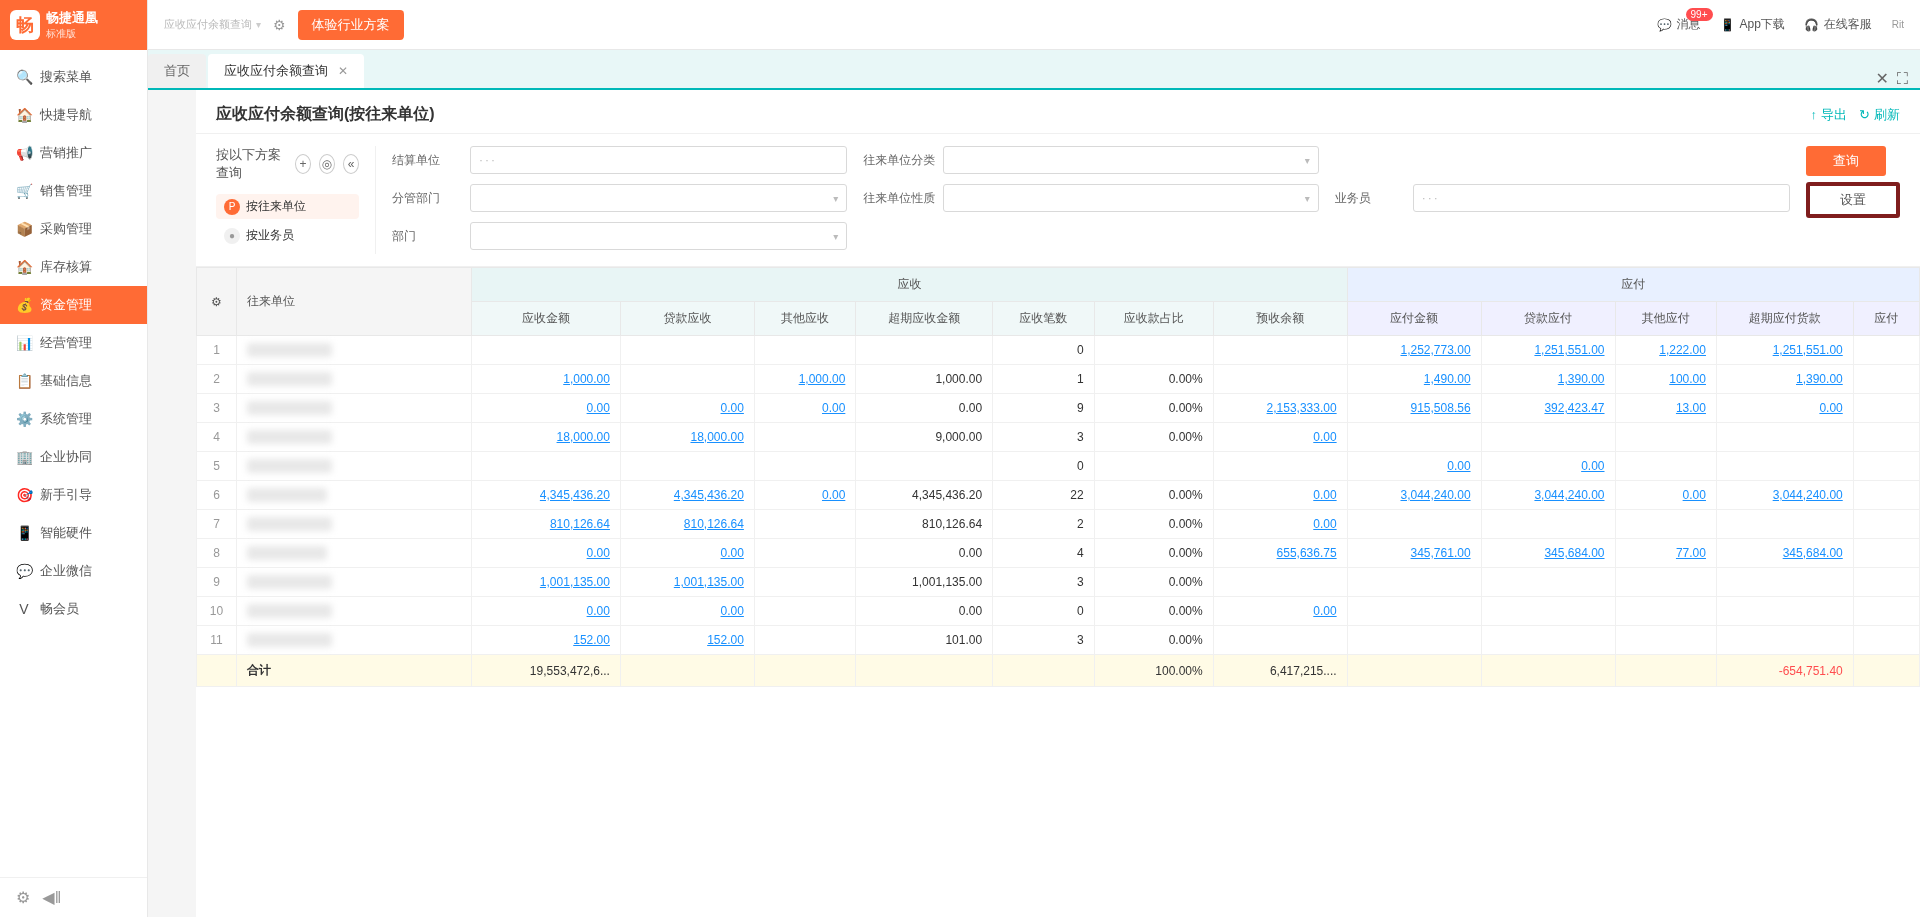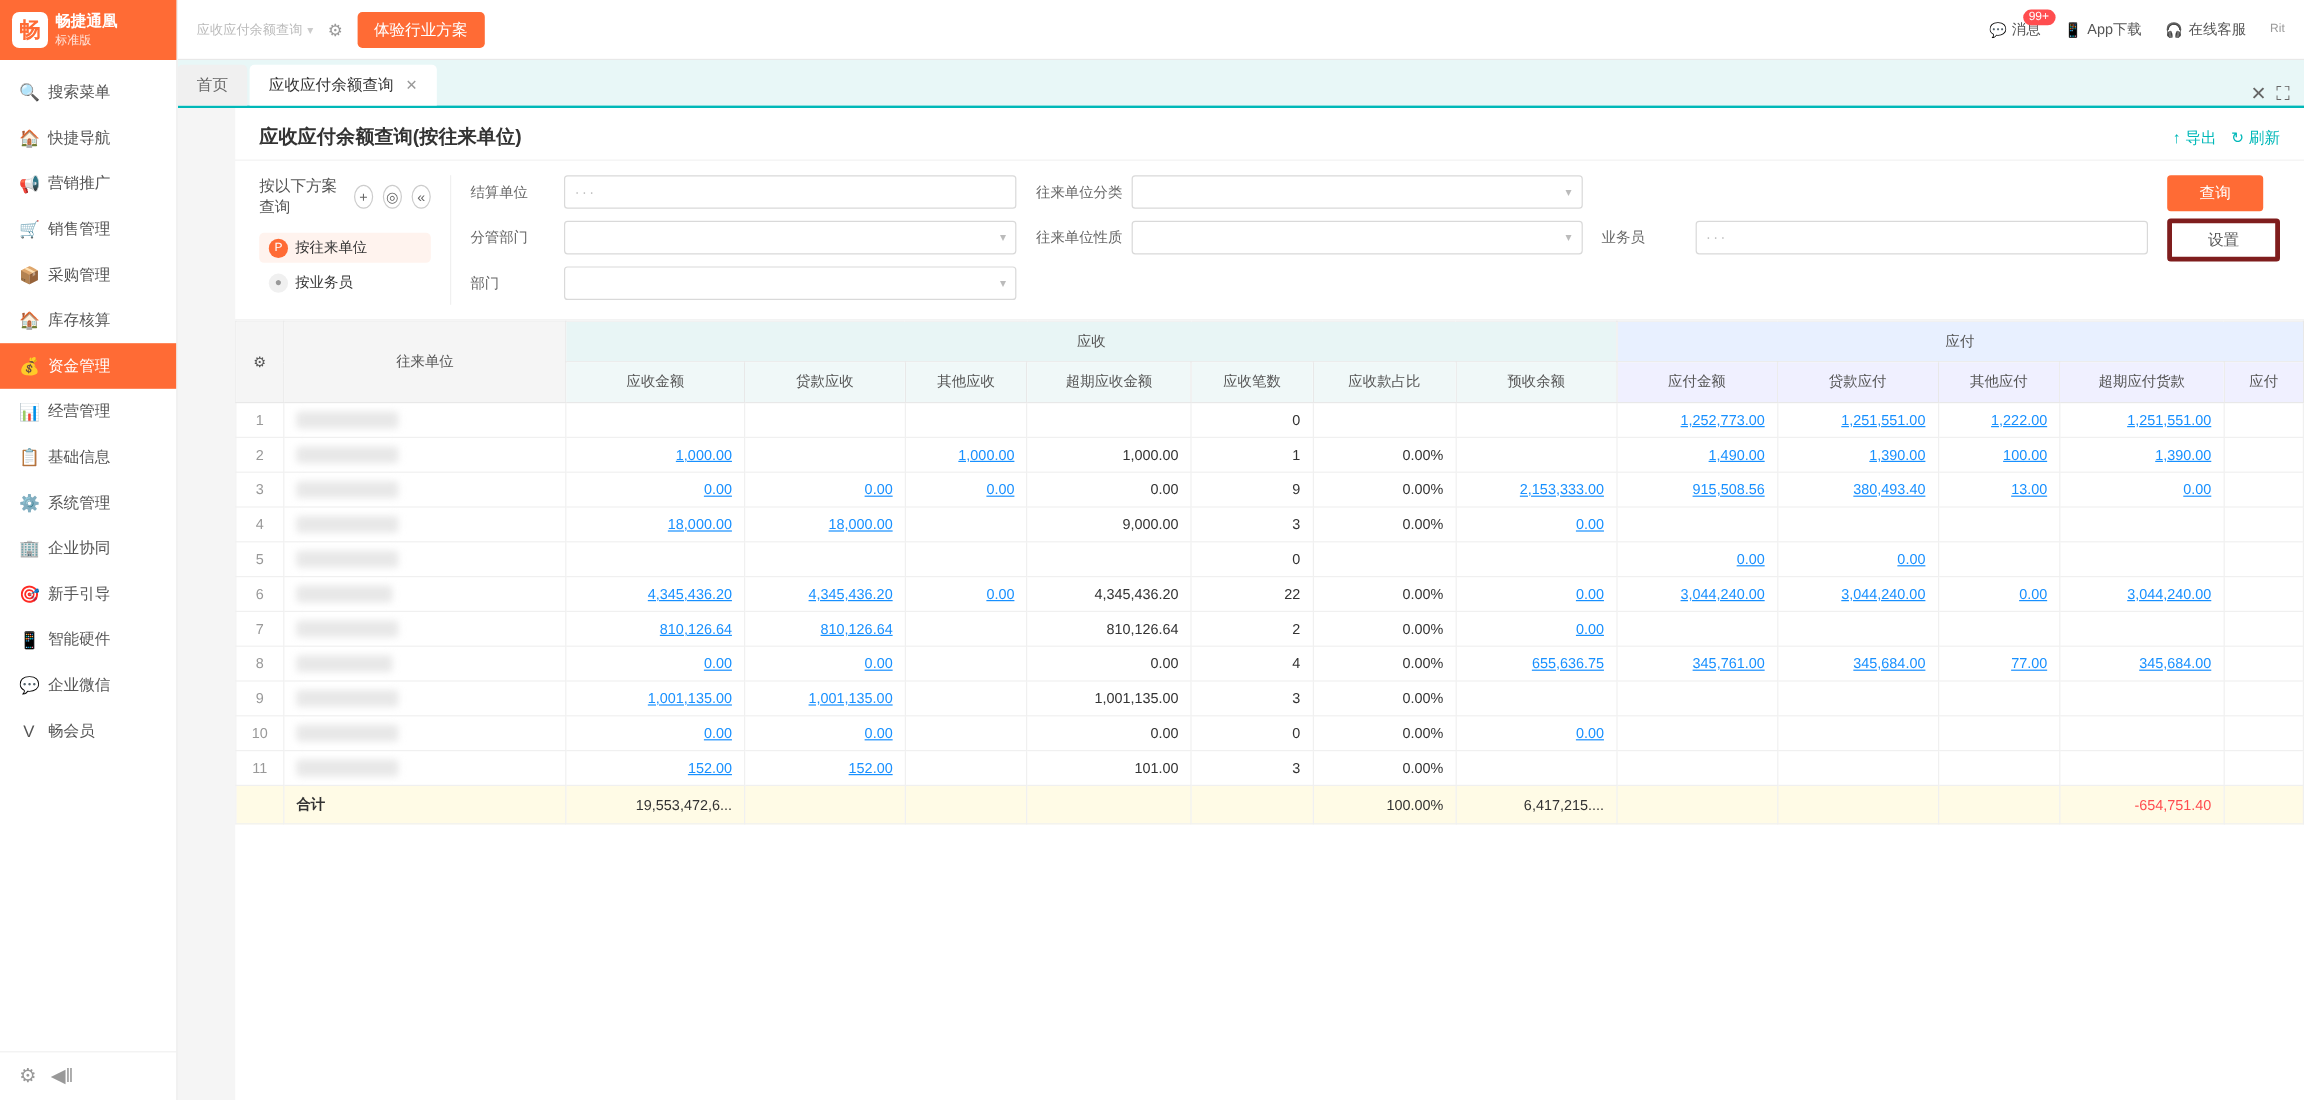--- a/index.html
+++ b/index.html
@@ -394,21 +394,21 @@
         <button class="btn-settings">设置</button>
       </div>
     </div>
   </div>
 
   <div class="table-container">
     <table class="data-table">
       <thead>
         <tr>
           <th rowspan="2" class="settings-icon-cell" style="width:40px;">⚙</th>
-          <th rowspan="2" style="min-width:160px; text-align:center;">往来单位</th>
+          <th rowspan="2" style="min-width:160px; text-align:left;">往来单位</th>
           <th colspan="7" style="border-bottom:1px solid #e8e8e8; background:#e8f5f5;">应收</th>
           <th colspan="5" style="border-bottom:1px solid #e8e8e8; background:#e8f0ff;">应付</th>
         </tr>
         <tr>
           <th style="background:#f0f8f8;">应收金额</th>
           <th style="background:#f0f8f8;">贷款应收</th>
           <th style="background:#f0f8f8;">其他应收</th>
           <th style="background:#f0f8f8;">超期应收金额</th>
           <th style="background:#f0f8f8;">应收笔数</th>
           <th style="background:#f0f8f8;">应收款占比</th>
@@ -463,21 +463,21 @@
       <span style="filter:blur(3px); user-select:none; background:#e8e8e8; border-radius:3px; display:inline-block; min-width:80px; height:14px; color:transparent;">██████████</span>
     </td>
     <td class="linked">0.00</td>
     <td class="linked">0.00</td>
     <td class="linked">0.00</td>
     <td>0.00</td>
     <td>9</td>
     <td>0.00%</td>
     <td class="linked">2,153,333.00</td>
     <td class="linked">915,508.56</td>
-    <td class="linked">380,493.40</td>
+    <td class="linked">392,423.47</td>
     <td class="linked">13.00</td>
     <td class="linked">0.00</td>
     <td></td>
   </tr>
           <tr>
     <td>4</td>
     <td>
       <span style="filter:blur(3px); user-select:none; background:#e8e8e8; border-radius:3px; display:inline-block; min-width:80px; height:14px; color:transparent;">██████████</span>
     </td>
     <td class="linked">18,000.00</td>

